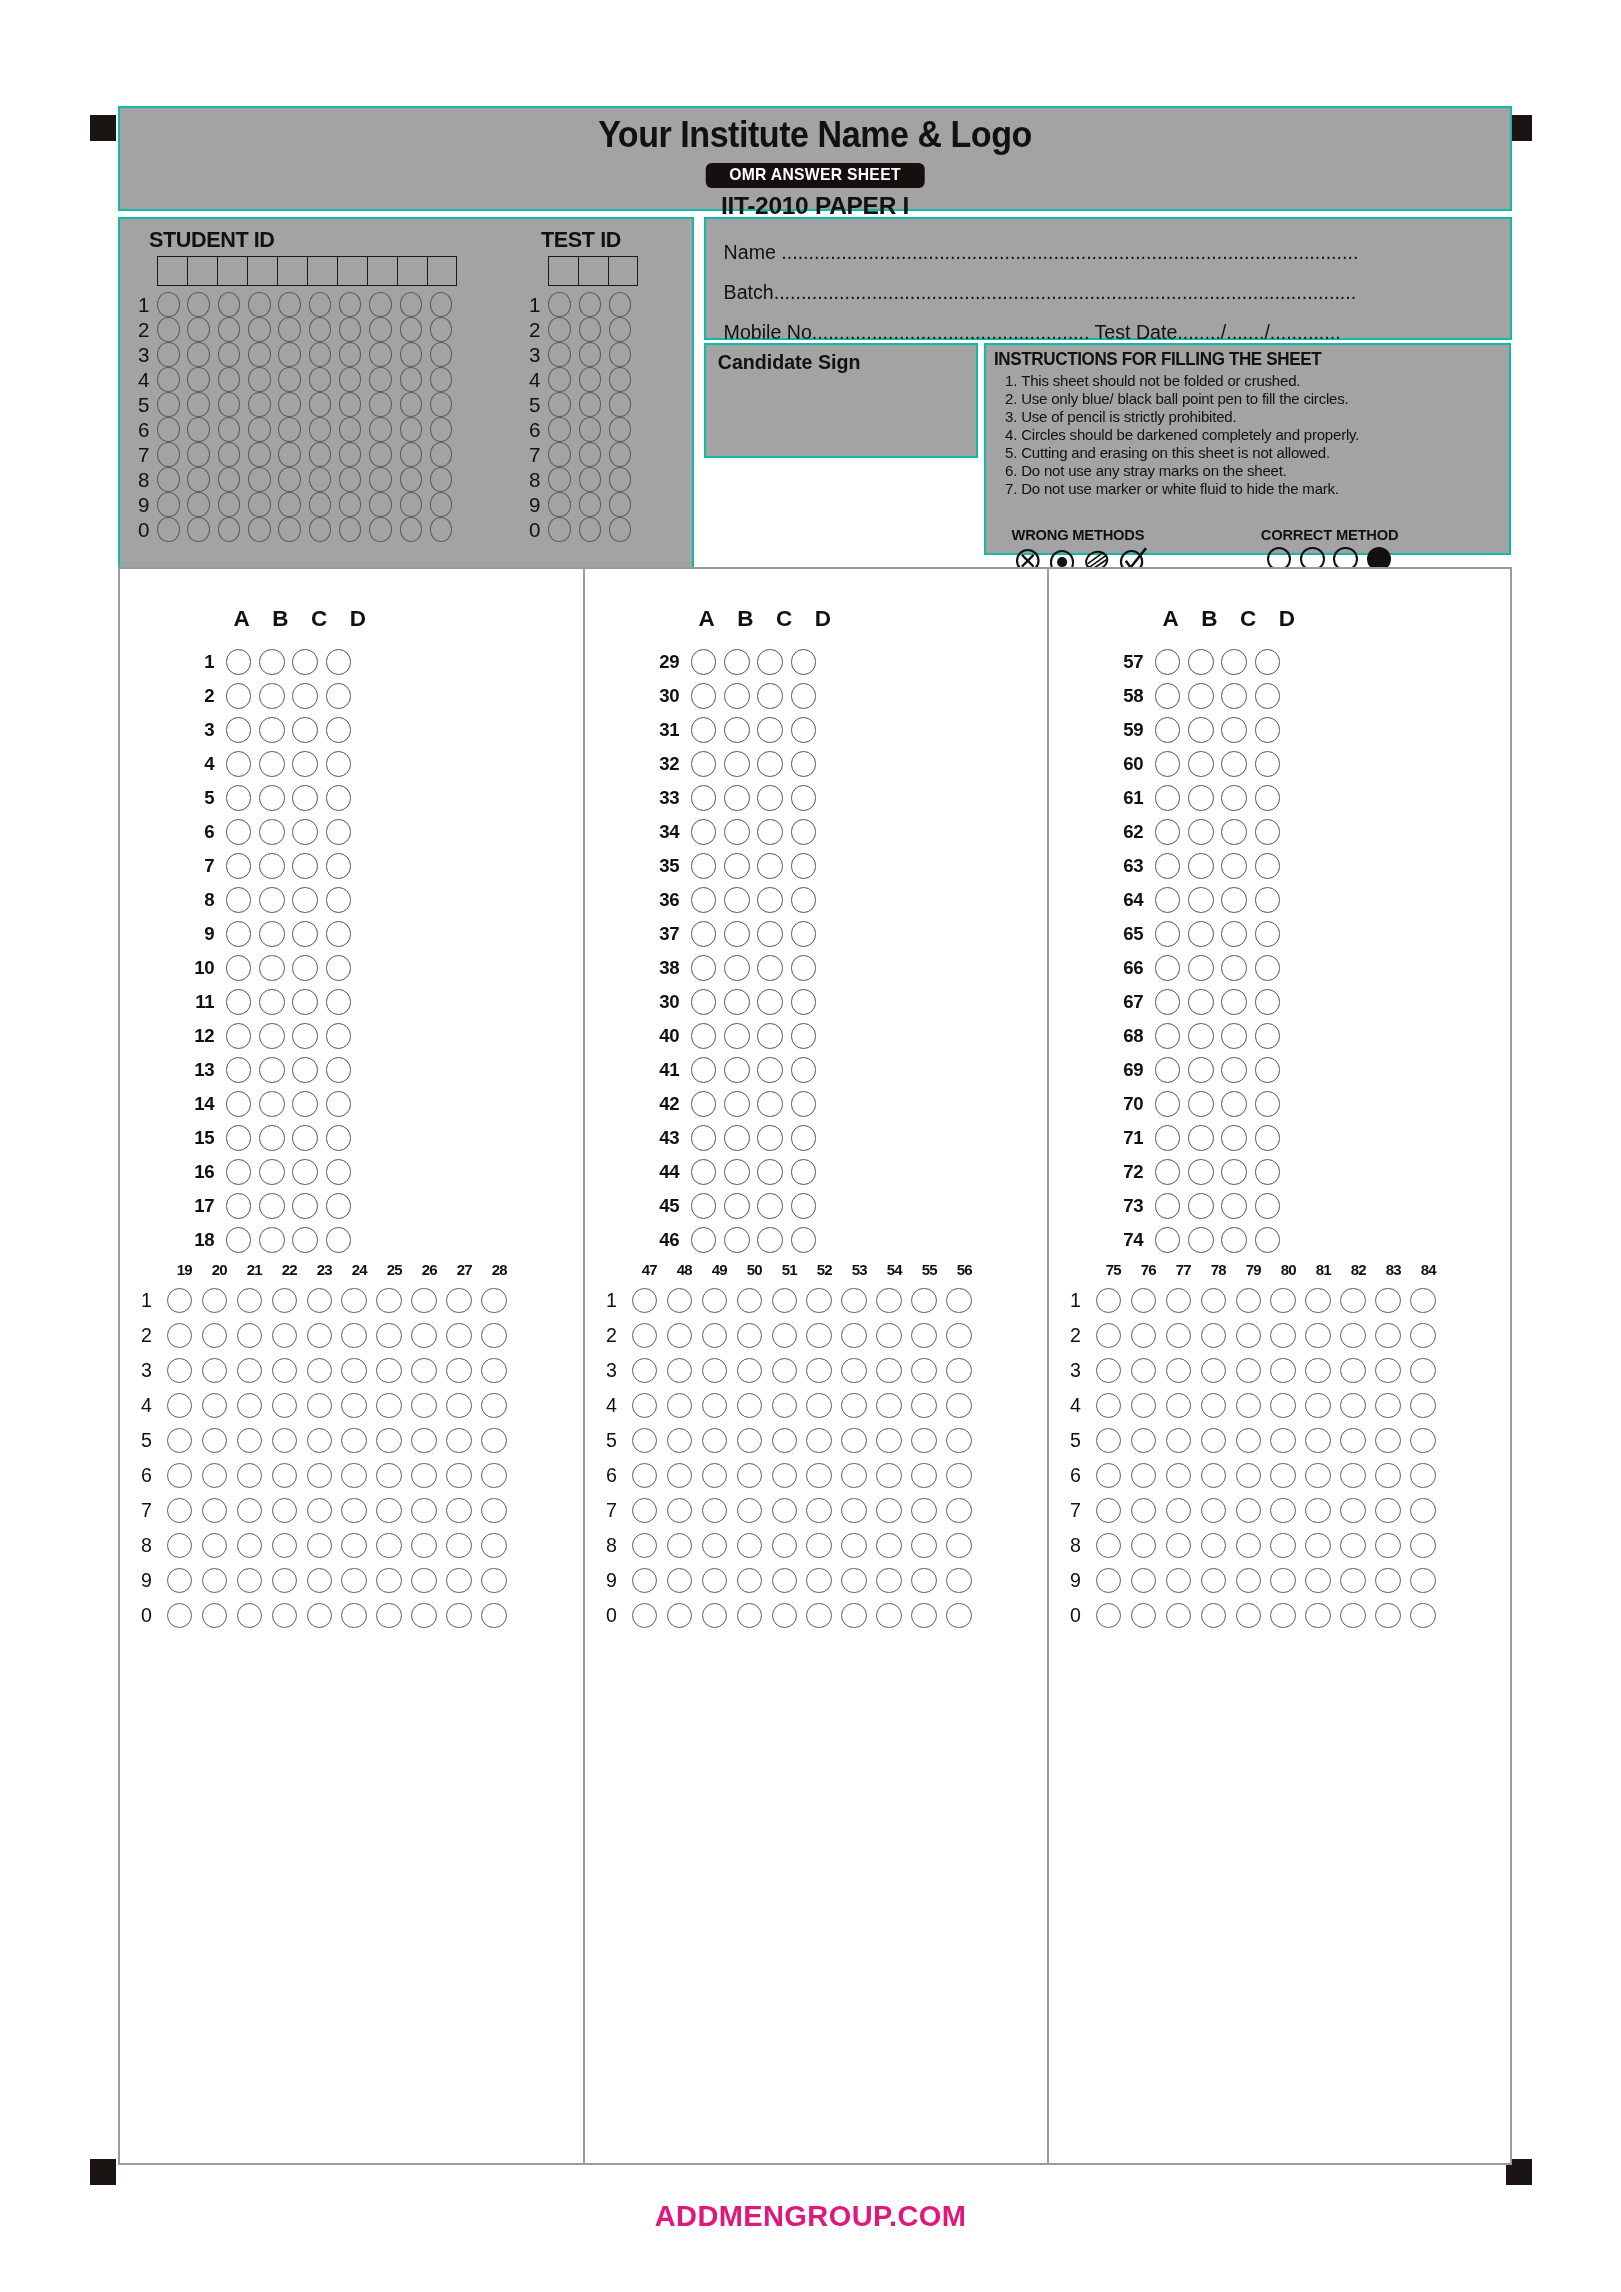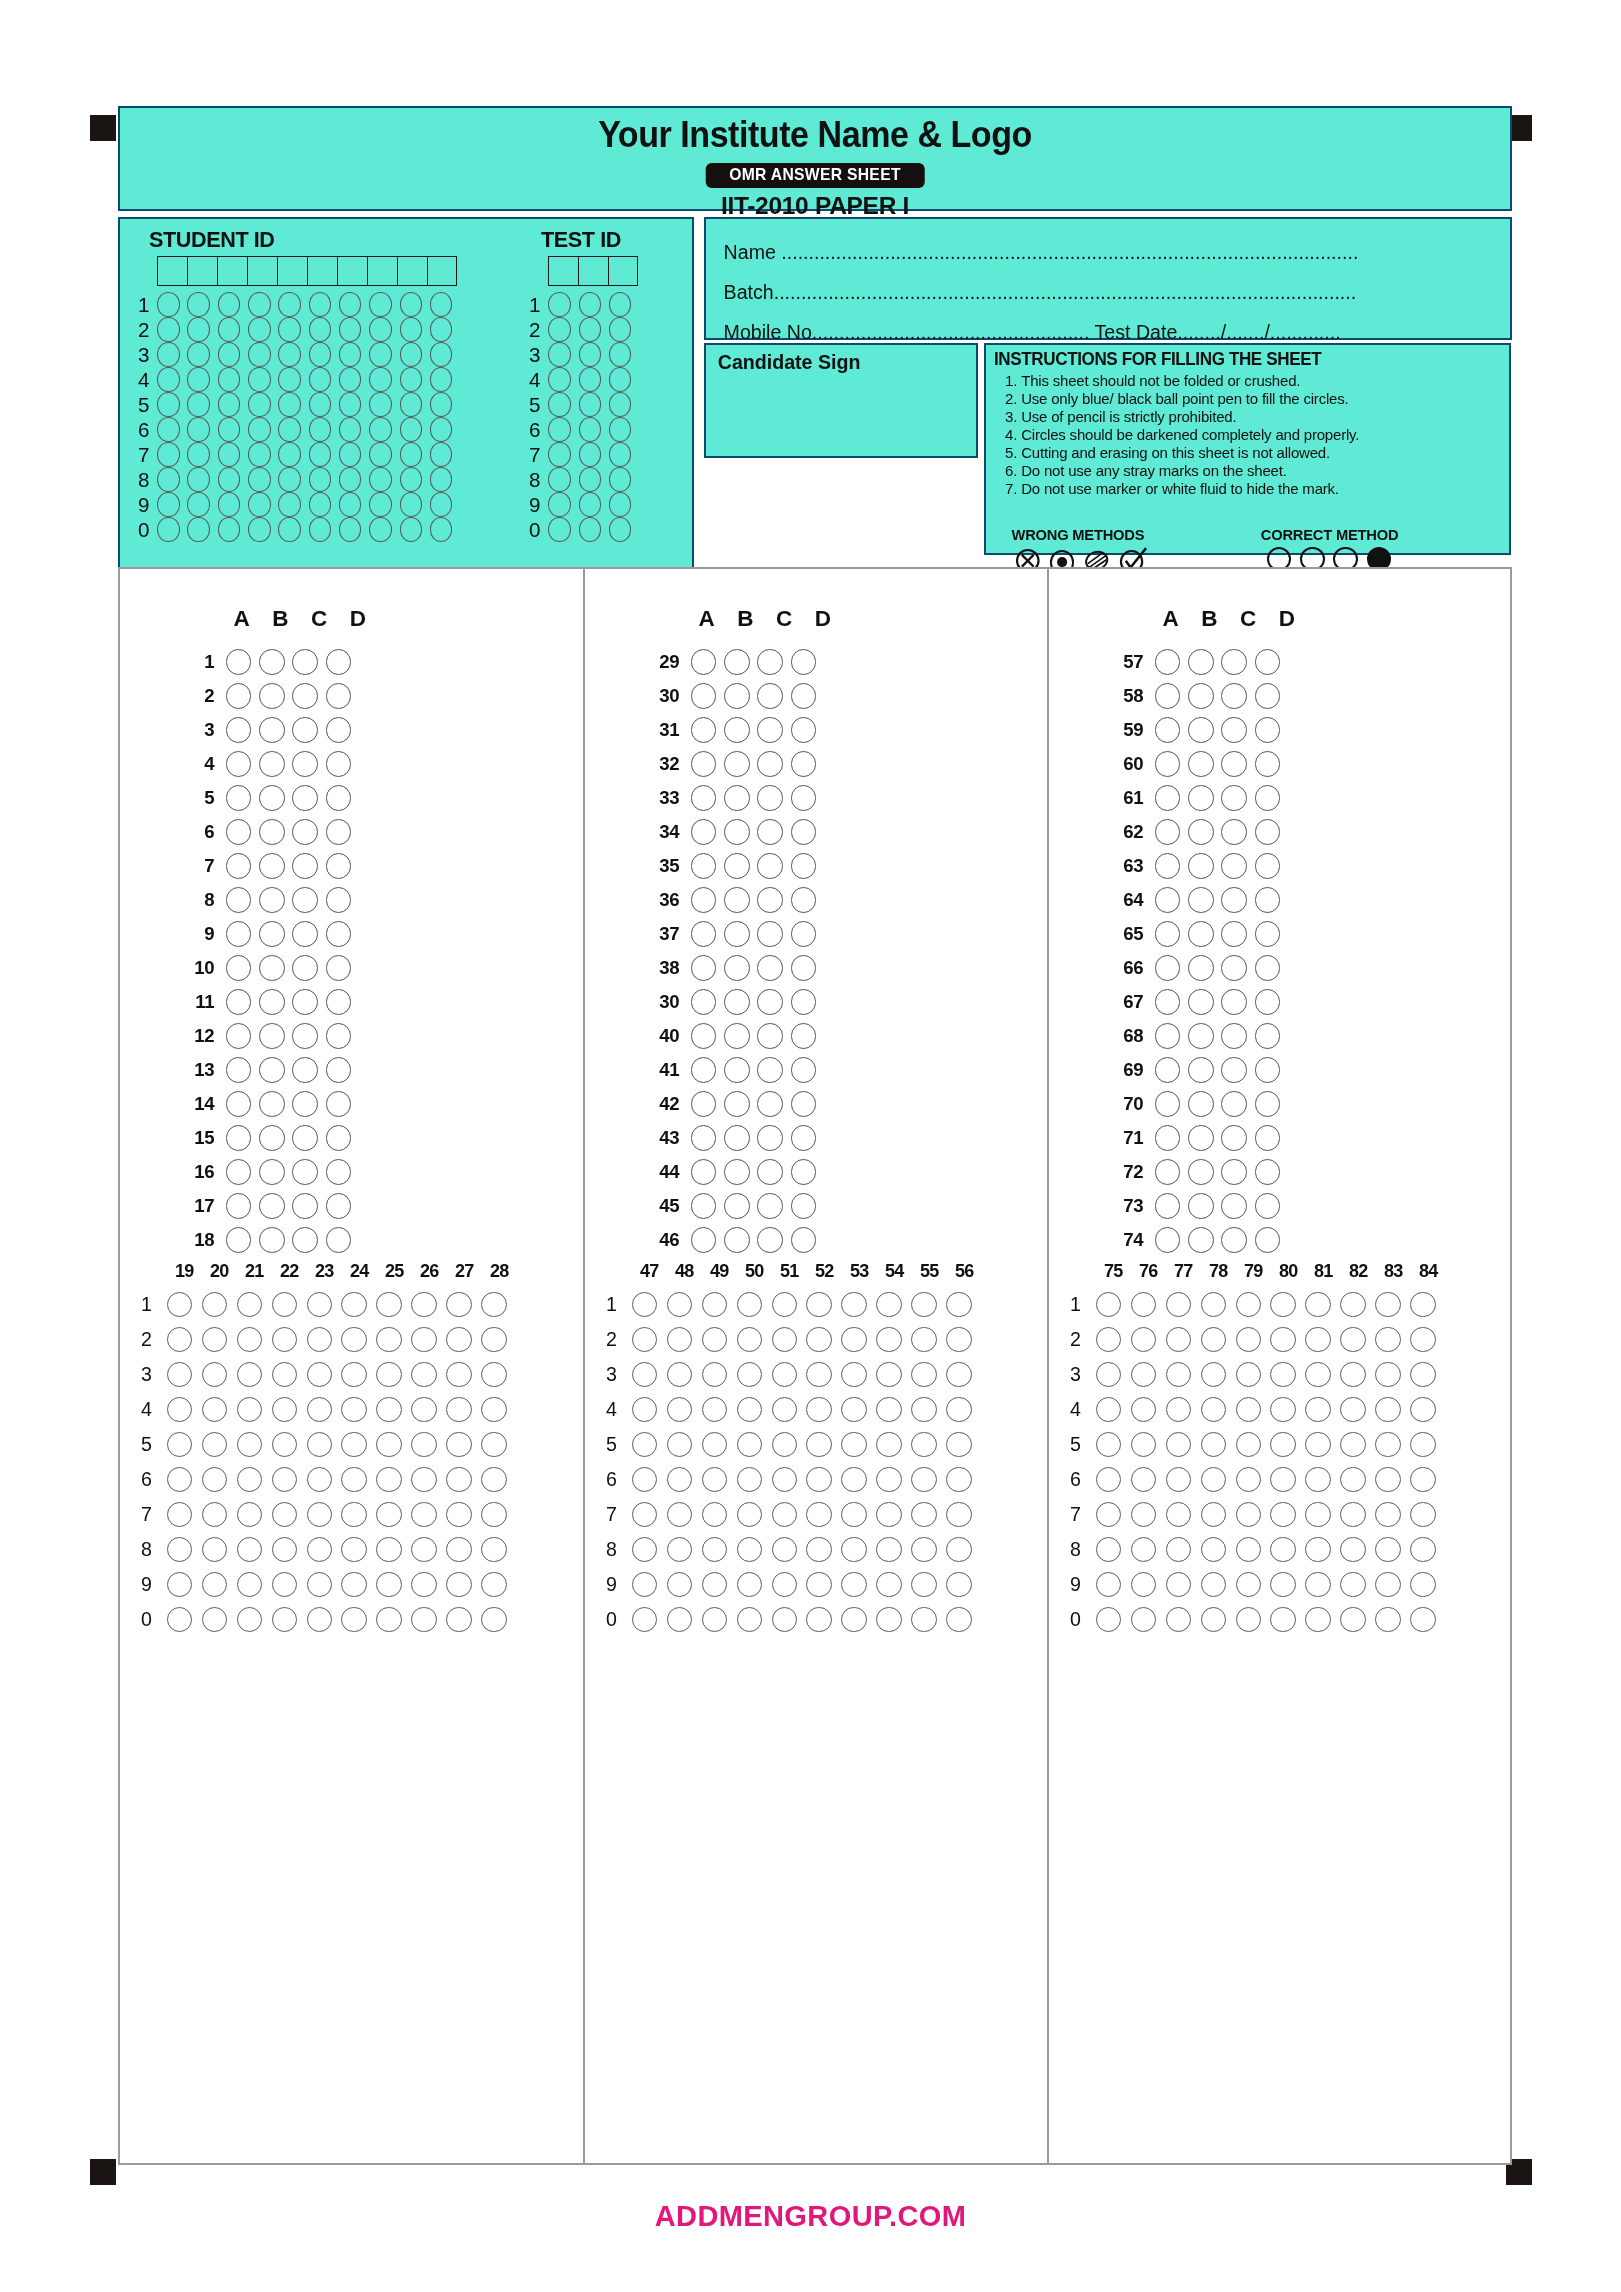--- a/index.html
+++ b/index.html
@@ -9,21 +9,21 @@
   
   .regmark{position:absolute;width:25.5px;height:25.5px;background:#1a1412;}
   .rm-tl{left:90px;top:115px;}
   .rm-tr{left:1506px;top:115px;}
   .rm-bl{left:90px;top:2159px;}
   .rm-br{left:1506px;top:2159px;}
 
   
   .sheet{position:absolute;left:118px;top:106px;width:1394px;height:2058px;}
 
-  .box{position:absolute;border:2px solid #0c4a6e;background:#5eead4;box-sizing:border-box;}
+  .box{position:absolute;border:2px solid #14b8a6;background:#a3a3a3;box-sizing:border-box;}
 
   
   .hdr{left:0;top:0;width:1394px;height:105px;}
   .inst-name{position:absolute;left:0;right:0;top:5.9px;text-align:center;
              font-size:37px;font-weight:bold;letter-spacing:-0.5px;
              transform:scaleX(.92);}
   .omr-pill{position:absolute;left:50%;top:55px;transform:translateX(-50%);
             background:#15100e;color:#fff;border-radius:6px;
             padding:2.9px 23.5px 3.9px;font-size:15.7px;font-weight:bold;
             letter-spacing:0.3px;white-space:nowrap;}
@@ -89,21 +89,21 @@
   .qgrid{position:absolute;}
   .qrow{display:flex;align-items:center;height:34px;}
   .qrow .qn{width:43px;text-align:right;font-size:18.6px;font-weight:bold;
             margin-right:11.8px;letter-spacing:-0.5px;}
   .qb{width:25.5px;height:25.5px;border:1.4px solid #555;border-radius:50%;
       box-sizing:border-box;margin-right:7.8px;}
 
   
   .ngrid{position:absolute;}
   .nhead{display:flex;margin-left:33px;margin-bottom:4.9px;}
-  .nhead span{width:35px;text-align:center;font-size:18px;font-weight:bold;
+  .nhead span{width:35px;text-align:center;font-size:15px;font-weight:bold;
               letter-spacing:-0.8px;}
   .nrow{display:flex;align-items:center;height:35px;}
   .nrow .nl{width:25.5px;text-align:center;font-size:19.6px;margin-right:7.8px;}
   .nb{width:25.5px;height:25.5px;border:1.3px solid #5c5c5c;border-radius:50%;
       box-sizing:border-box;margin-right:9.4px;}
 
   
   .footer{position:absolute;left:0;right:0;top:2200px;text-align:center;
           font-size:29px;font-weight:bold;letter-spacing:0.4px;}
 </style>

